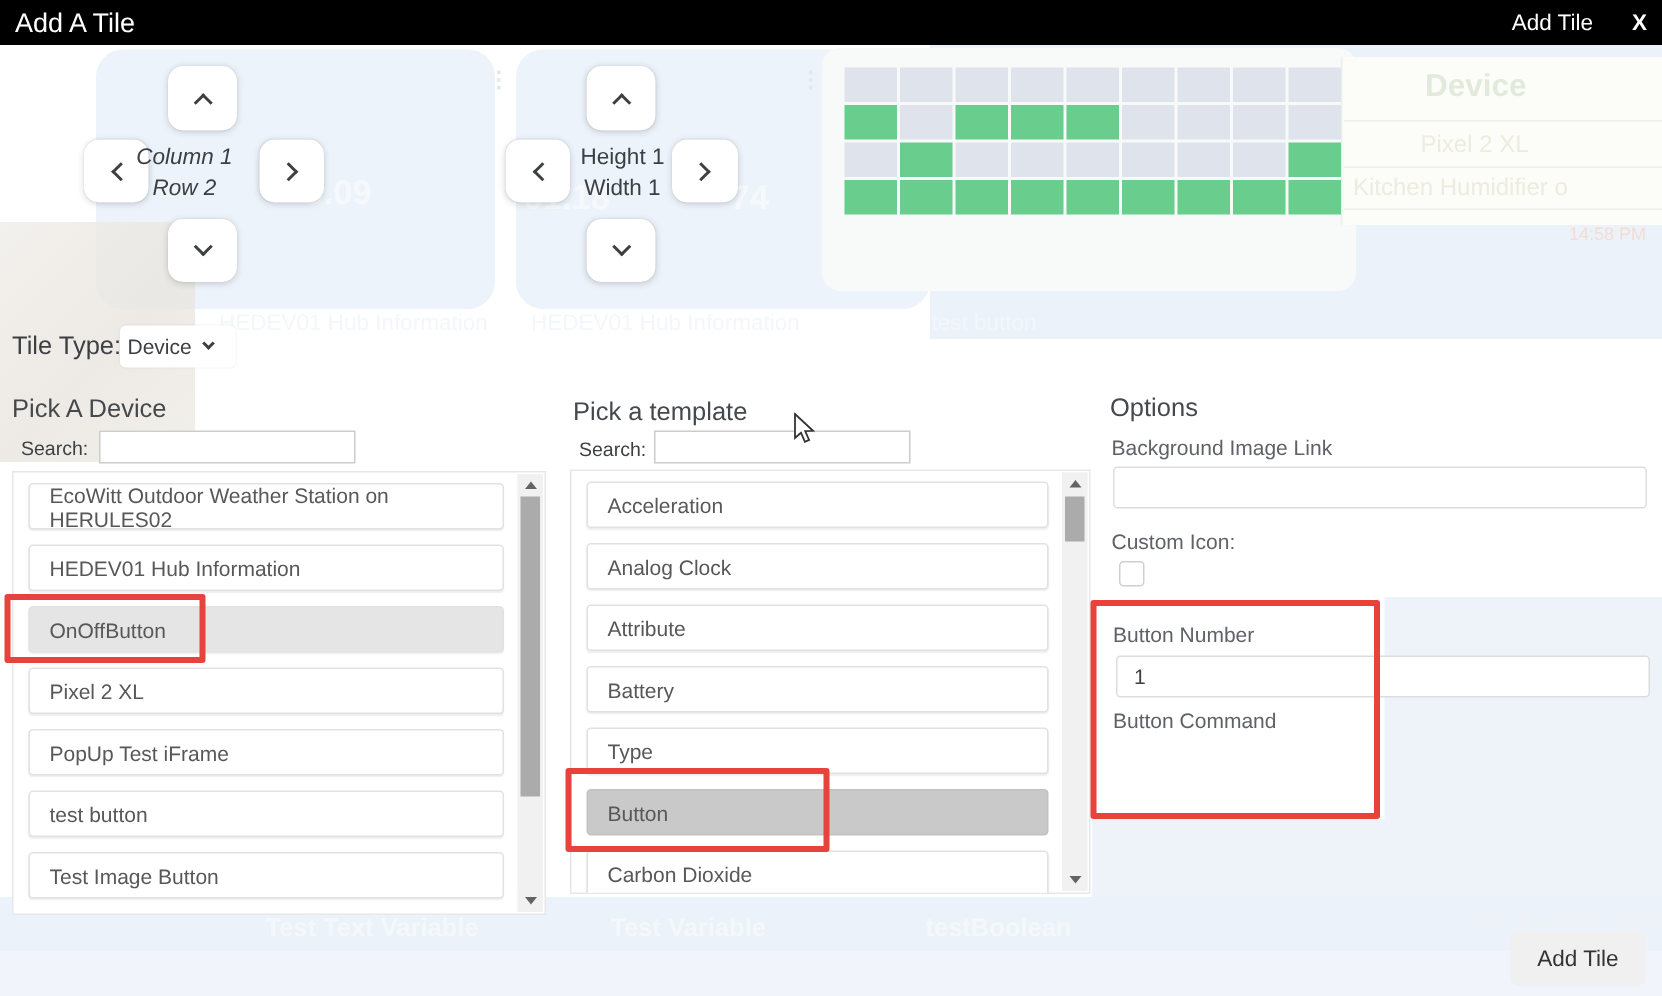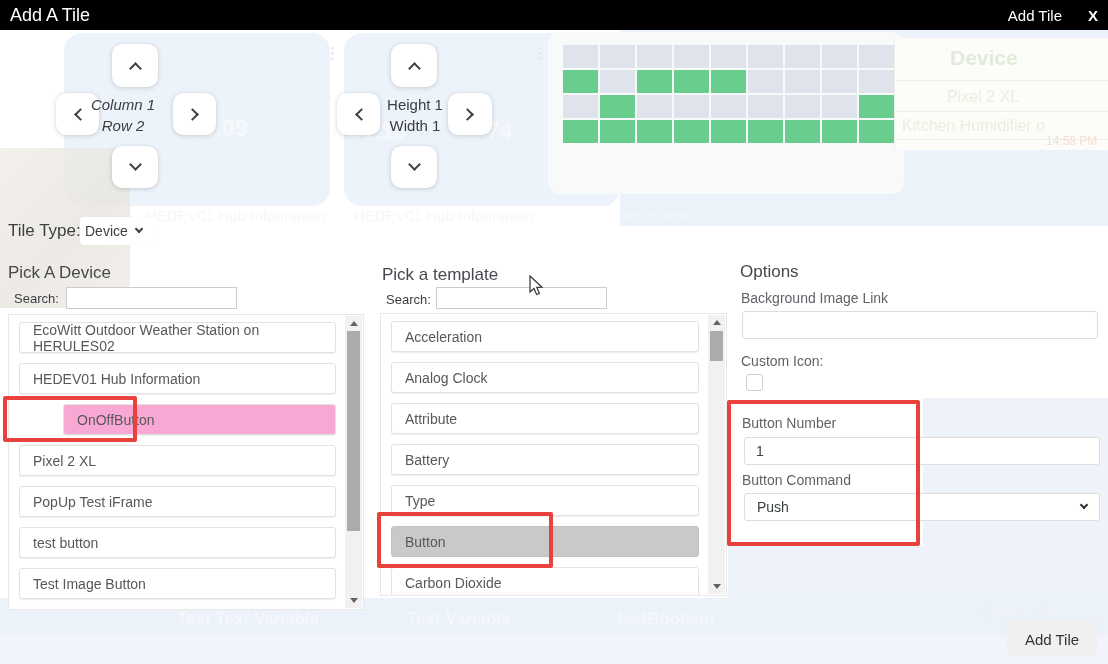--- a/index.html
+++ b/index.html
@@ -36,21 +36,21 @@
   .ft-clockM { left:349px; top:118px; font-size:23px; color:#f6f9fc; }
   .ft-clockR { left:487px; top:118px; font-size:23px; color:#f6f9fc; }
   .ft-dots1 { left:325px; top:44px; font-size:15px; color:#dfe8f1; letter-spacing:0; }
   .ft-dots2 { left:533px; top:44px; font-size:15px; color:#dfe8f1; }
   .ft-hub1 { left:146px; top:207px; font-size:15px; color:#f3f7fb; }
   .ft-hub2 { left:354px; top:207px; font-size:15px; color:#f3f7fb; }
   .ft-testbtn { left:621px; top:207px; font-size:15px; color:#f3f7fb; }
   .ft-device { left:950px; top:46px; font-size:21px; color:#e2ebdb; }
   .ft-pixel { left:947px; top:88px; font-size:16px; color:#ececdf; }
   .ft-kitchen { left:902px; top:117px; font-size:16px; color:#ececdf; }
-  .ft-time { left:1046px; top:134px; font-size:12px; color:#f5dcd4; }
+  .ft-time { left:1046px; top:149px; font-size:12px; color:#f5dcd4; }
   .ft-var1 { left:177px; top:609px; font-size:17px; color:#f5f8fb; }
   .ft-var2 { left:407px; top:609px; font-size:17px; color:#f5f8fb; }
   .ft-var3 { left:617px; top:609px; font-size:17px; color:#f5f8fb; }
   .ft-storage { left:978px; top:604px; font-size:17px; color:#eef2f7; }
 
   
   .sq { position:absolute; width:46px; height:43px; background:#fff; border-radius:10px;
         box-shadow:0 1px 5px rgba(0,0,0,.16), 0 0 1px rgba(0,0,0,.1);
         display:flex; align-items:center; justify-content:center; cursor:pointer; z-index:5; }
   .ch { width:9px; height:9px; border-right:2px solid #3c4043; border-bottom:2px solid #3c4043; }
@@ -90,21 +90,21 @@
                   font-size:13px; padding:0 6px; font-family:inherit; z-index:6; }
   .si-device { left:66px; top:287px; } .si-template { left:436px; top:287px; }
 
   .listbox { position:absolute; background:#fff; border:1px solid #e7e7e7; overflow:hidden;
              padding:7px 27px 0 10px; z-index:6; }
   .lb-device { left:8px; top:314px; width:356px; height:296px; }
   .lb-template { left:380px; top:313px; width:347px; height:283px; }
   .litem { height:31px; margin-bottom:10px; background:#fff; border:1px solid #e2e2e2; border-radius:3px;
            box-shadow:0 1px 1px rgba(0,0,0,.07); font-size:14px; color:#585858;
            display:flex; align-items:center; padding-left:13px; cursor:pointer; }
-  .litem.sel-light { background:#f9a8d4;margin-left:44px; }
+  .litem.sel-light { background:#e5e5e5; }
   .litem.sel-dark { background:#c9c9c9; border-color:#c2c2c2; box-shadow:none; }
 
   
   .sbar { position:absolute; top:1px; bottom:1px; width:17px; background:#f1f1f1; z-index:7; }
   .sb-device { right:1px; } .sb-template { right:1px; }
   .sb-arrow { position:absolute; left:0; width:17px; height:15px; background:#f1f1f1;
               display:flex; align-items:center; justify-content:center; cursor:pointer; }
   .sb-arrow.up { top:0; } .sb-arrow.down { bottom:0; }
   .tri-up { width:0; height:0; border-left:4px solid transparent; border-right:4px solid transparent;
             border-bottom:5px solid #636363; }
@@ -312,24 +312,20 @@
   </div>
 
   <div class="panel-title pt-options">Options</div>
   <span class="opt-label ol-bg">Background Image Link</span>
   <input class="opt-input oi-bg" type="text" value="" style="">
   <span class="opt-label ol-ci">Custom Icon:</span>
   <div class="opt-checkbox"></div>
   <span class="opt-label ol-bn">Button Number</span>
   <input class="opt-input oi-bn" type="text" value="1" style="">
   <span class="opt-label ol-bc">Button Command</span>
-  <div class="opt-select">
-    <span>Push</span>
-    <div class="ch down sm"></div>
-  </div>
 
   <div class="redbox rb-device"></div>
   <div class="redbox rb-template"></div>
   <div class="redbox rb-options"></div>
 
   <button class="addtile-btn">Add Tile</button>
 
   <svg class="cursor" width="16" height="22" viewBox="0 0 16 22">
     <polygon points="1,1 1,17 5,13.5 7.6,19.5 10.4,18.3 7.8,12.4 13,12.2" fill="#fff" stroke="#333" stroke-width="1.2"></polygon>
   </svg>

